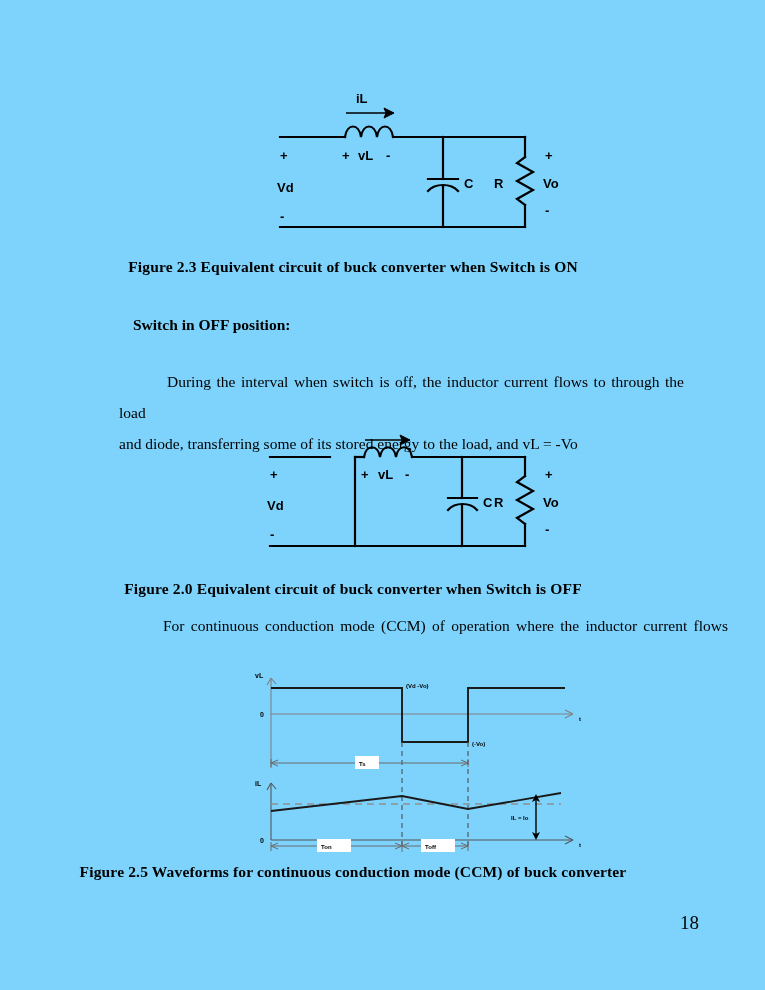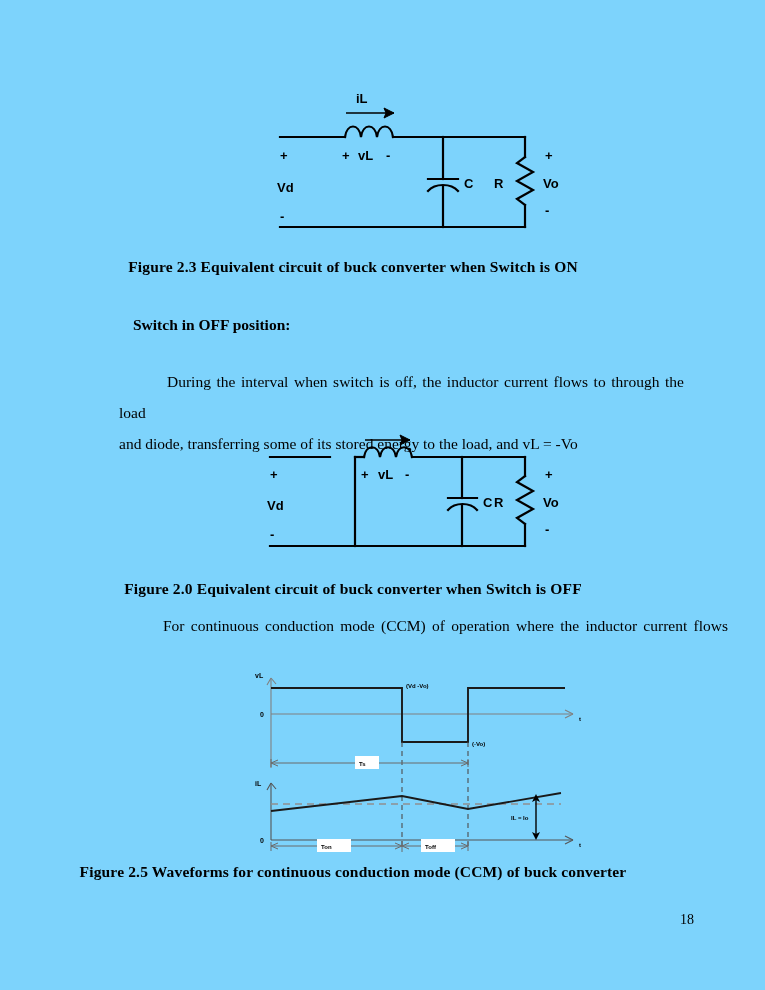--- a/index.html
+++ b/index.html
@@ -39,21 +39,21 @@
     text-align: justify;
     text-justify: inter-word;
   }
   .heading-bold {
     position: absolute;
     font-size: 15.5px;
     font-weight: bold;
   }
   .page-number {
     position: absolute;
-    font-size: 14px;
+    font-size: 19px;
     text-align: center;
   }
   .indent {
     display: inline-block;
     width: 48px;
   }
 
   
   .circuit {
     position: absolute;

